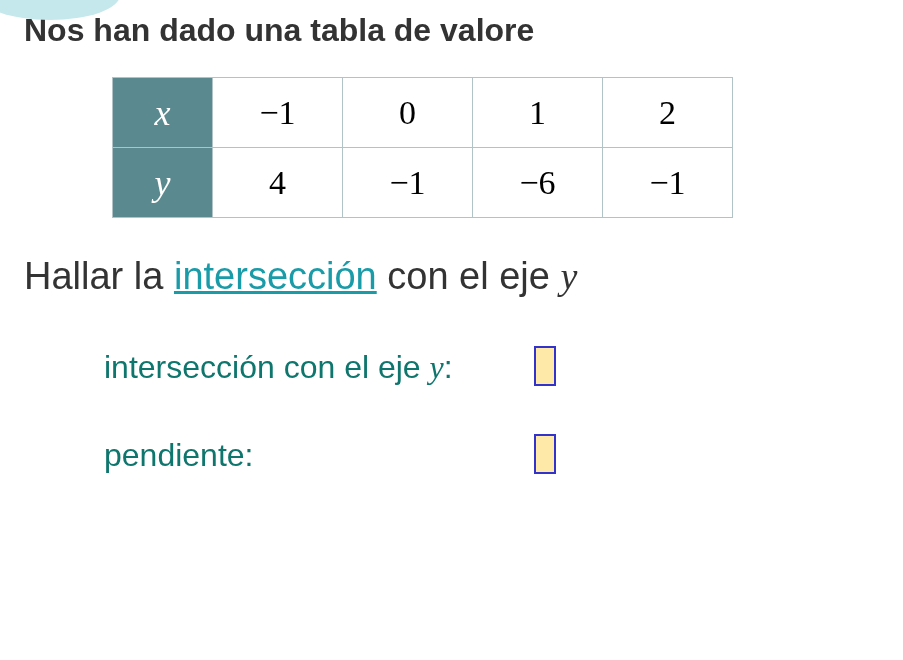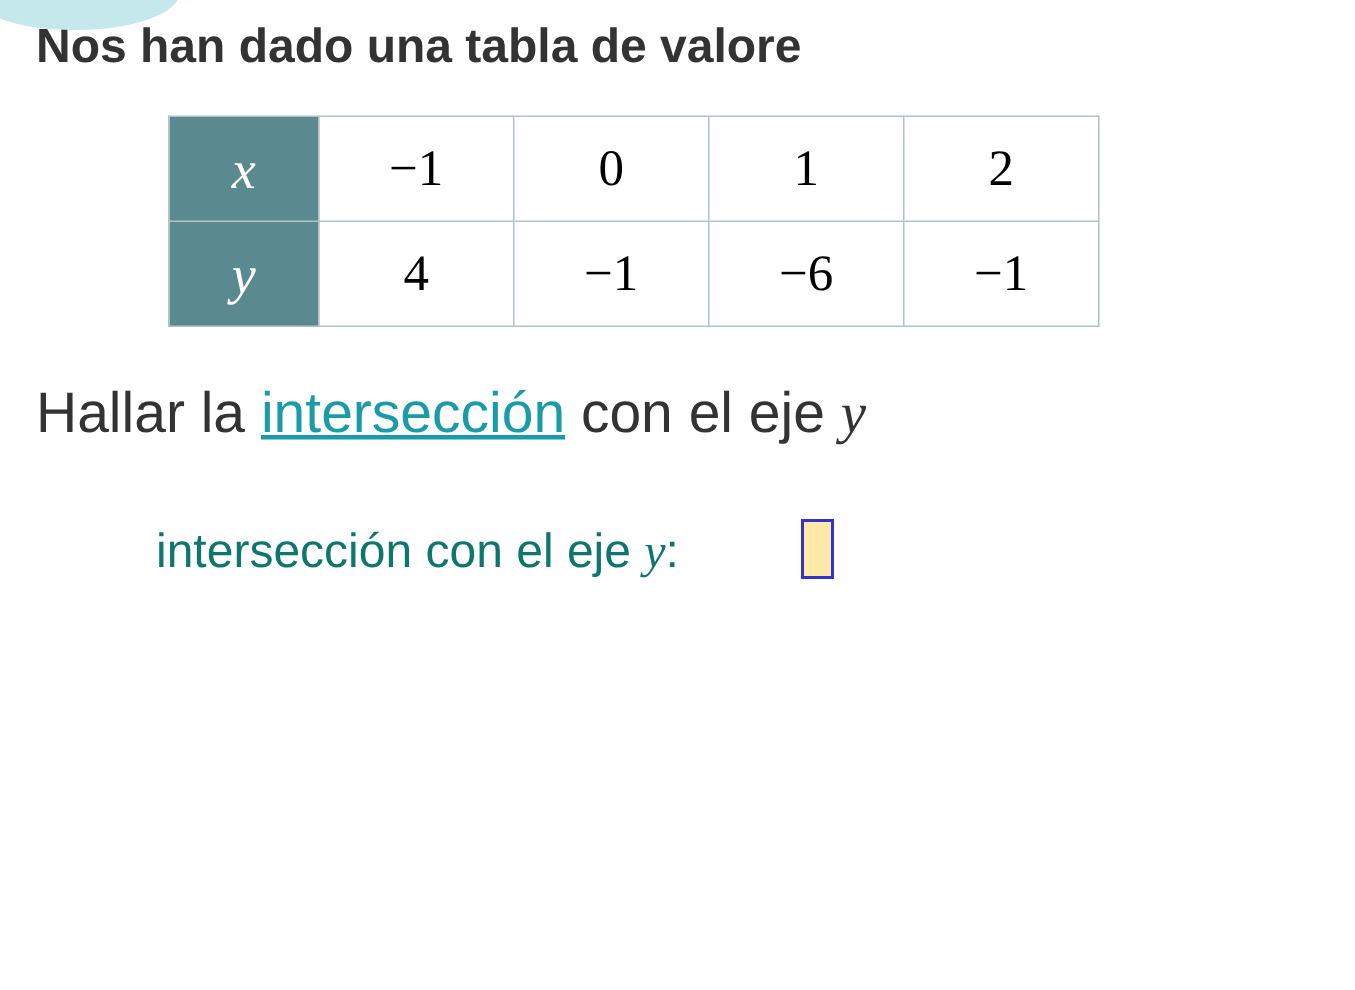--- a/index.html
+++ b/index.html
@@ -135,14 +135,18 @@
     <span>Hallar la </span><span class="link-text">intersección</span><span> con el eje </span><span class="italic-var">y</span>
   </div>
 
   <div class="answer-row">
     <div class="answer-label">
       <span>intersección con el eje </span><span class="italic-var">y</span><span>:</span>
     </div>
     <div class="input-box"></div>
   </div>
 
+  <div class="answer-row">
+    <div class="answer-label-short">pendiente:</div>
+    <div class="input-box"></div>
+  </div>
 
 </div>
 
 </body></html>

